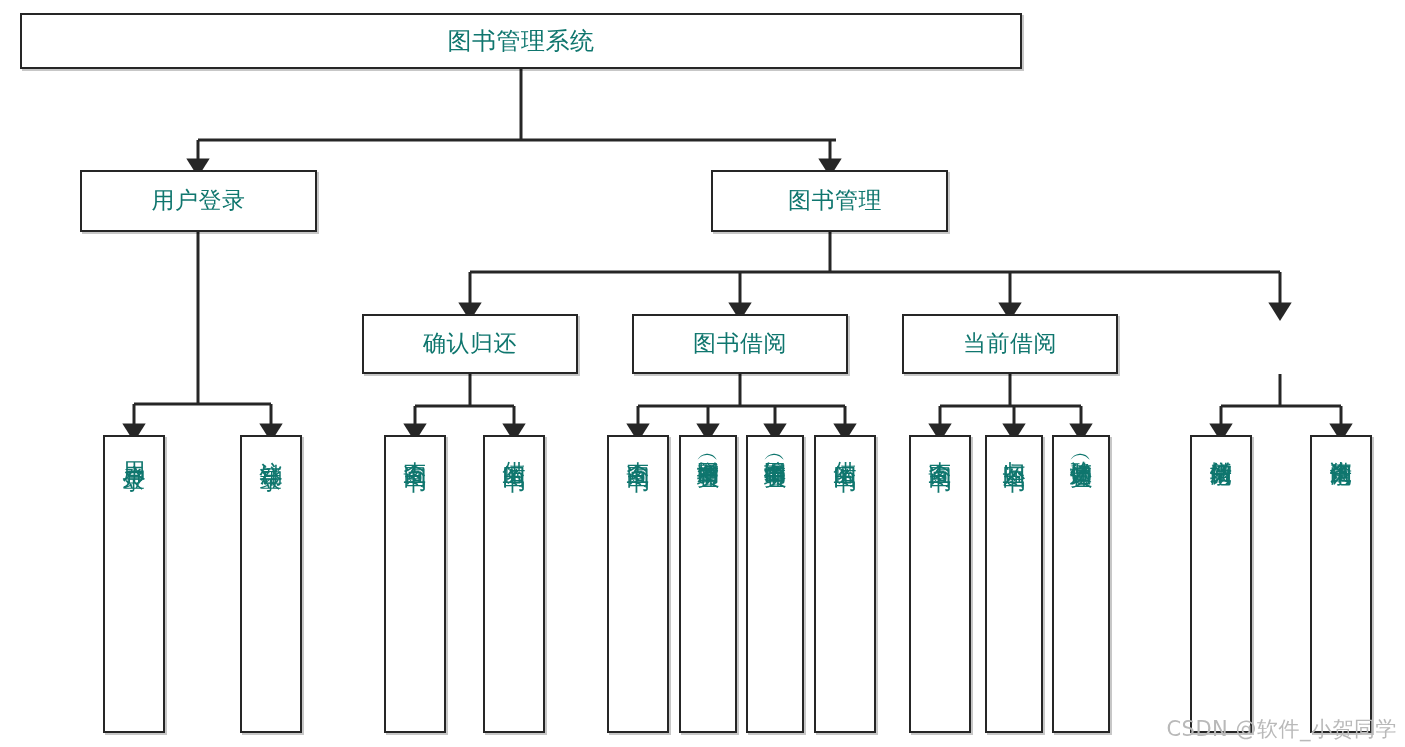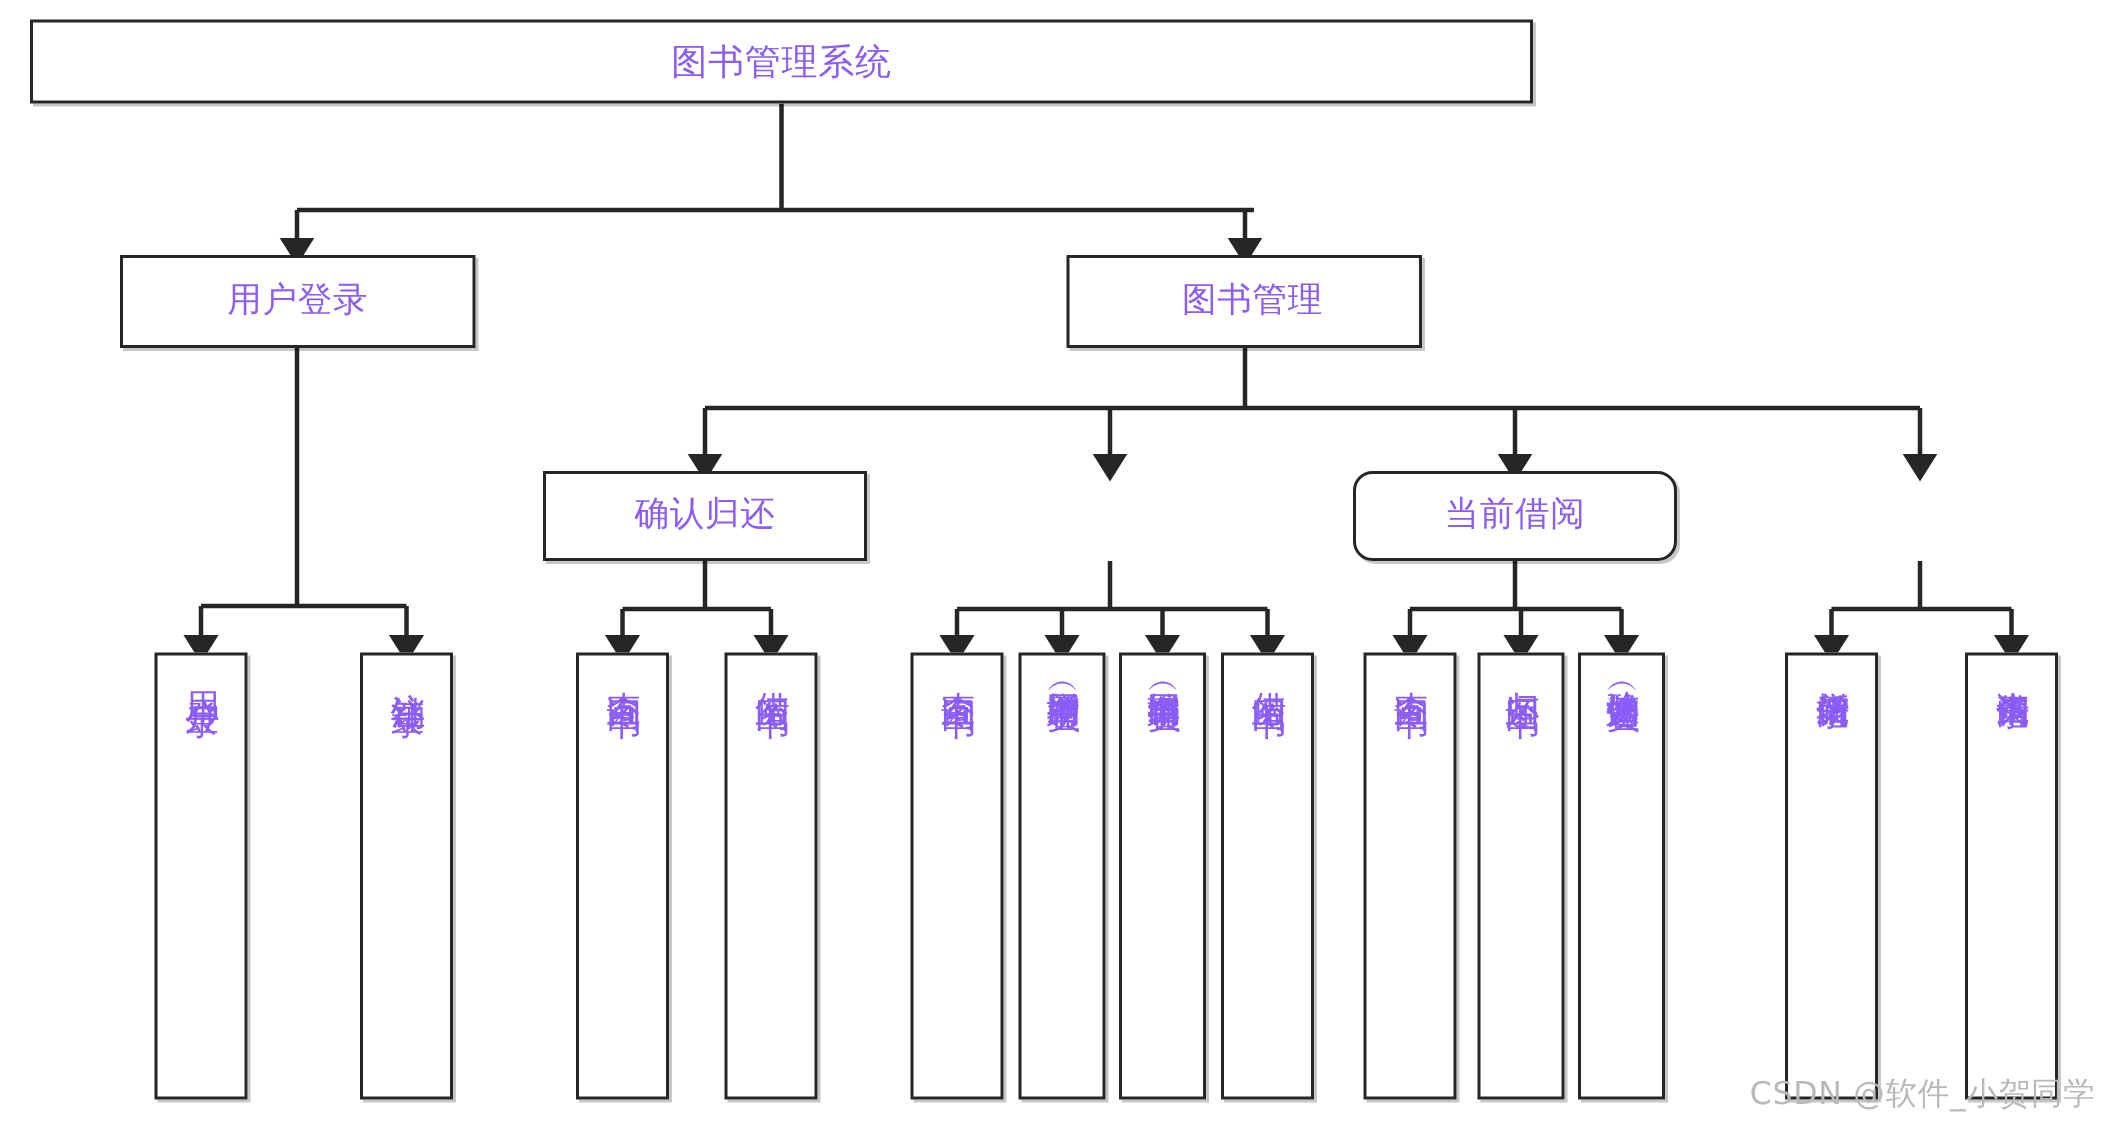--- a/index.html
+++ b/index.html
@@ -34,21 +34,21 @@
     border: 2.5px solid #262626;
     box-shadow: 2px 2px 0 rgba(0,0,0,0.22);
     display: flex;
     align-items: center;
     justify-content: center;
     z-index: 3;
   }
   .node .label {
     display: block;
     text-align: center;
-    color: #8b5cf6;
+    color: #0f766e;
     letter-spacing: 0.5px;
     line-height: 1.18;
     white-space: nowrap;
   }
   .node.horiz .label {
     writing-mode: horizontal-tb;
     font-size: 23px;
   }
   .node.root .label {
     font-size: 24px;
@@ -142,21 +142,24 @@
   <div class="node horiz" style="left:80px; top:170px; width:237px; height:62px;">
     <span class="label">用户登录</span>
   </div>
   <div class="node horiz" style="left:711px; top:170px; width:237px; height:62px;padding-left:11px;">
     <span class="label">图书管理</span>
   </div>
 
   <div class="node horiz" style="left:362px; top:314px; width:216px; height:60px;">
     <span class="label">确认归还</span>
   </div>
-  <div class="node horiz" style="left:902px; top:314px; width:216px; height:60px;border-radius:13px;">
+  <div class="node horiz" style="left:632px; top:314px; width:216px; height:60px;">
+    <span class="label">图书借阅</span>
+  </div>
+  <div class="node horiz" style="left:902px; top:314px; width:216px; height:60px;">
     <span class="label">当前借阅</span>
   </div>
 
   <div class="node vert" style="left:103px; top:435px; width:62px; height:298px;">
     <span class="label">用户登录</span>
   </div>
   <div class="node vert" style="left:240px; top:435px; width:62px; height:298px;">
     <span class="label">注销登录</span>
   </div>
 

